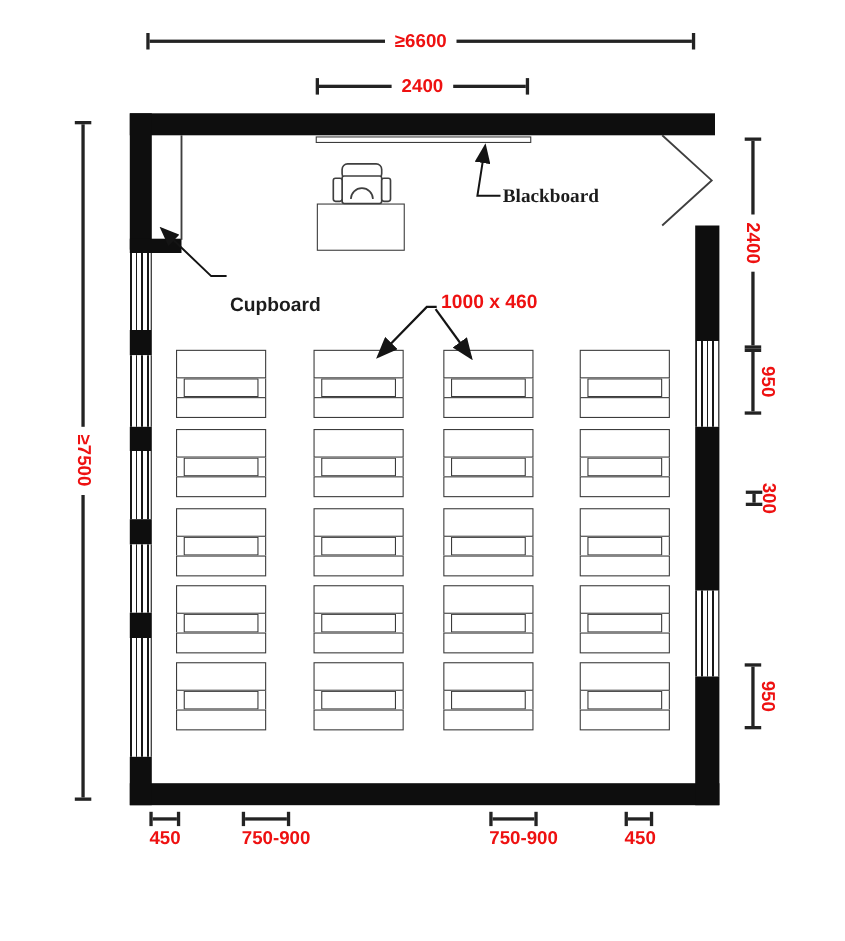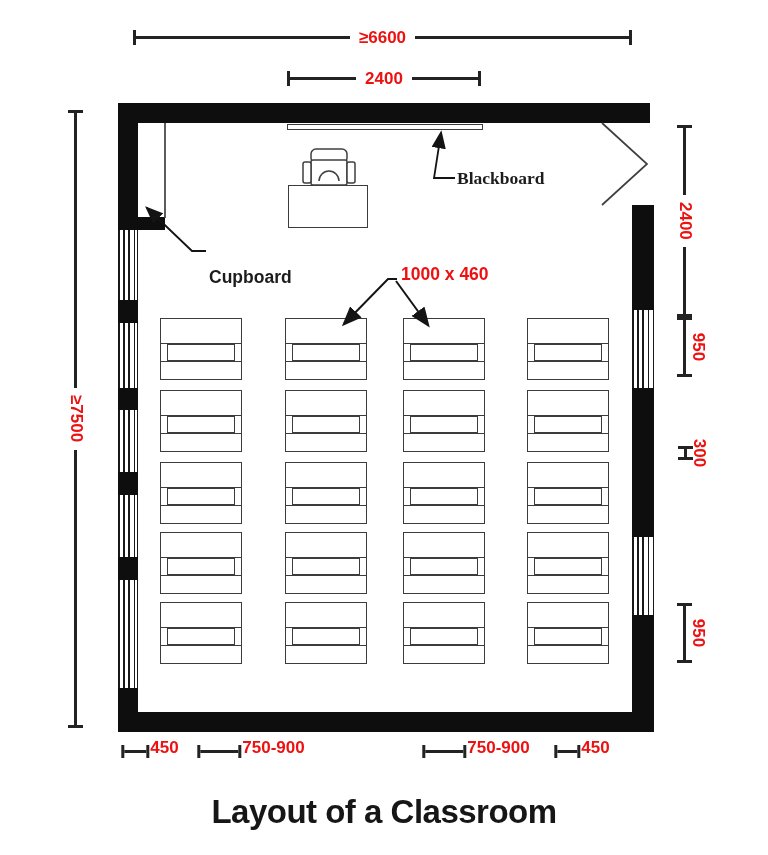--- a/index.html
+++ b/index.html
@@ -34,22 +34,22 @@
   .hdim .dimtxt{padding:0 9px;}
 
   
   .vdim{position:absolute;display:flex;flex-direction:column;align-items:center;width:15px;}
   .vdim .t{height:3px;width:15px;background:var(--ink);}
   .vdim .l{width:2.2px;background:var(--ink);flex:1;}
   .vdim .dimtxt{writing-mode:vertical-rl;padding:7px 0;}
   .vdim .side{position:absolute;left:11px;top:50%;transform:translateY(-50%);writing-mode:vertical-rl;}
 
   
-  .bdim{position:absolute;top:738px;transform:translateX(-50%);display:flex;flex-direction:row;
-        align-items:flex-end;gap:1px;}
+  .bdim{position:absolute;top:738px;transform:translateX(-50%);display:flex;flex-direction:column;
+        align-items:flex-start;gap:1px;}
   .bdim .bline{display:flex;align-items:center;height:13px;}
   .bdim .bt{width:3px;height:13px;background:var(--ink);}
   .bdim .bl{height:2.2px;background:var(--ink);}
 
   .title{position:absolute;top:793px;left:0;width:768px;text-align:center;color:#161616;
          font-size:33px;font-weight:bold;letter-spacing:-0.5px;}
   svg.overlay{position:absolute;left:0;top:0;pointer-events:none;}
 </style>
 </head>
 <body>
@@ -335,14 +335,13 @@
   </div>
   <div class="bdim" style="left:582px;">
     <div class="bline">
         <div class="bt"></div>
         <div class="bl" style="width:20px"></div>
         <div class="bt"></div>
       </div>
     <div class="dimtxt">450</div>
   </div>
 
-  <div class="title">Layout of a Classroom</div>
 </div>
 
 </body></html>

